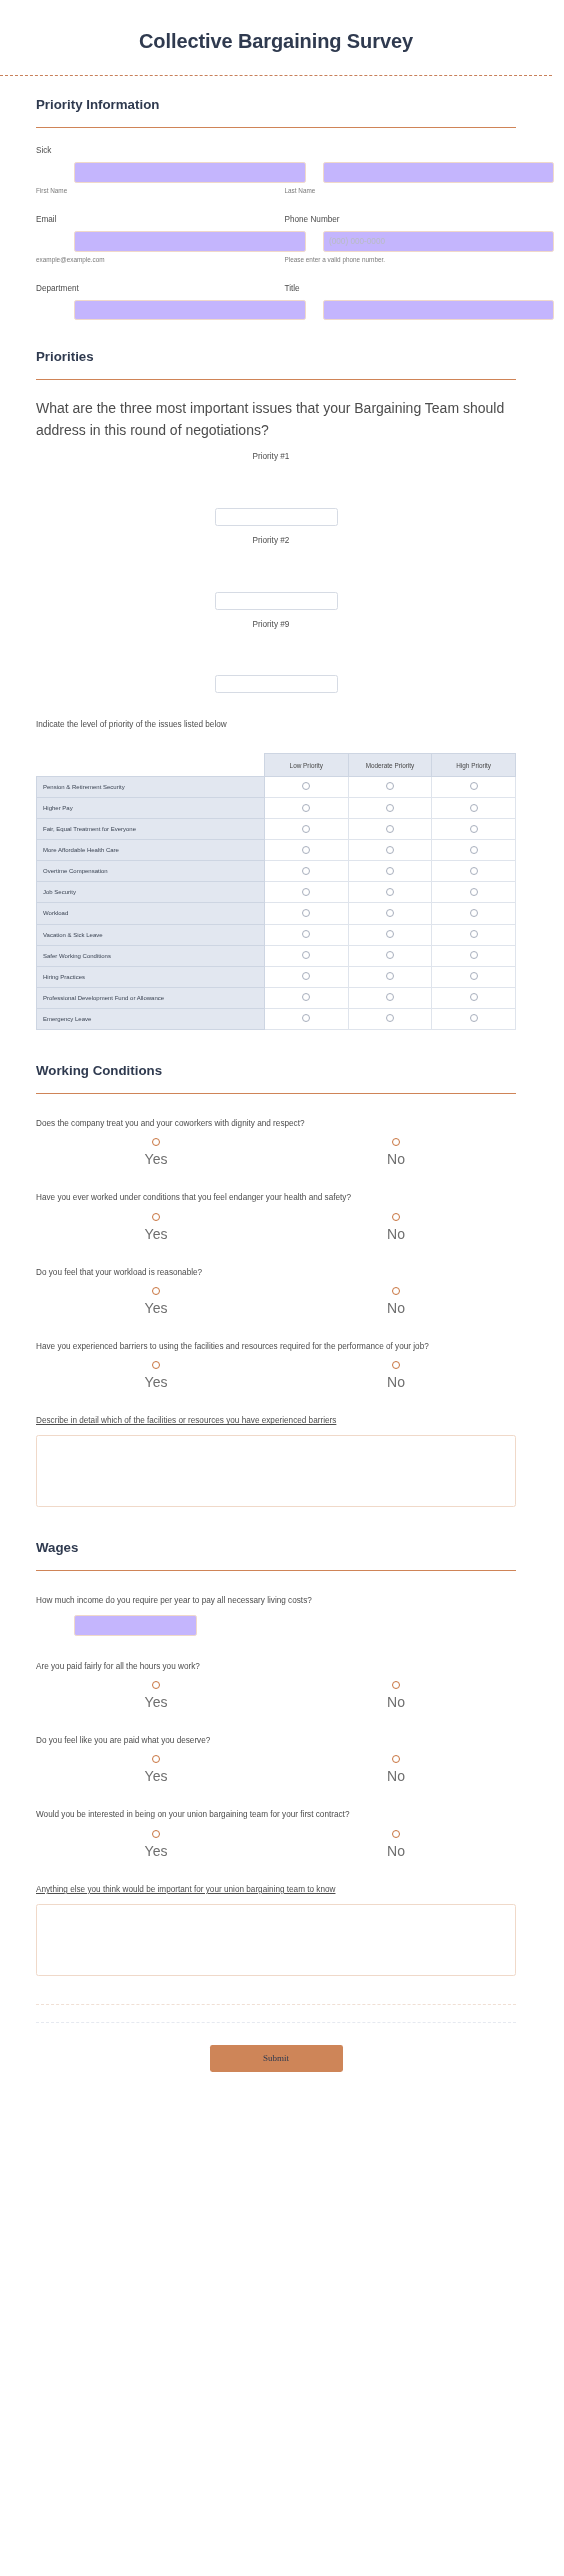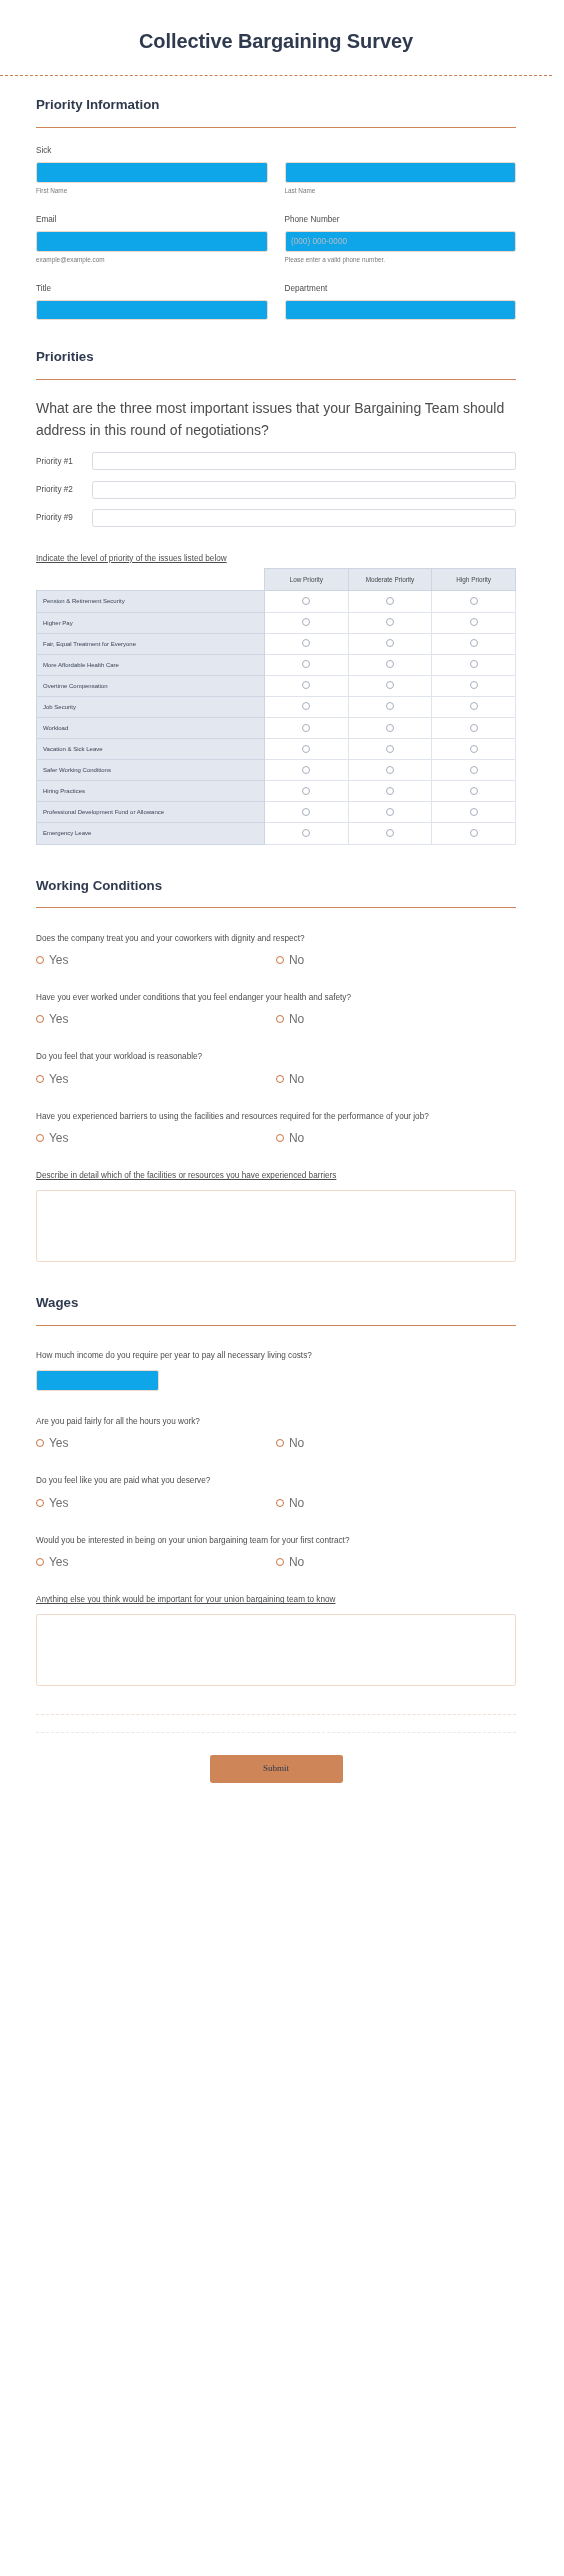--- a/index.html
+++ b/index.html
@@ -70,26 +70,27 @@
     font-size: 8.2px;
     color: #4c4c4c;
     line-height: 1.4;
     margin-bottom: 5.5px;
   }
   .text-input {
     width: 100%;
     height: 20.6px;
     border: 0.6px solid #f0d9c9;
     border-radius: 2.4px;
-    background: #0ea5e9;
+    background: #c4b5fd;
     font-family: "Liberation Sans", sans-serif;
     font-size: 8.2px;
     color: #4c4c4c;
     padding: 0 5.5px;
     outline: none;
+    margin-left: 38px;
   }
   .text-input::placeholder { color: #b9bcc4; }
   .sub-label {
     font-size: 6.4px;
     color: #7b7b7b;
     margin-top: 4.2px;
     line-height: 1.4;
   }
 
   .short-input { max-width: 123px; }
@@ -99,20 +100,21 @@
     font-size: 14px;
     color: #4c4c4c;
     line-height: 1.62;
     padding-top: 17px;
   }
   .priority-line {
     display: flex;
     align-items: center;
     gap: 8.5px;
     margin-top: 10.3px;
+    flex-direction: column;
   }
   .priority-label {
     width: 47px;
     flex: 0 0 47px;
     font-size: 8.2px;
     color: #4c4c4c;
   }
   .priority-input {
     flex: 1 1 auto;
     height: 18px;
@@ -124,22 +126,21 @@
     color: #4c4c4c;
     padding: 0 5.5px;
     outline: none;
   }
 
   
   .matrix-intro {
     font-size: 8.2px;
     color: #4c4c4c;
     padding-top: 27px;
-    margin-bottom: 5px;
-    text-decoration: underline;
+    margin-bottom: 24px;
   }
   table.matrix {
     border-collapse: collapse;
     width: 100%;
     table-layout: fixed;
   }
   table.matrix th.corner {
     width: 109px;
     background: transparent;
     border: none;
@@ -189,22 +190,23 @@
     margin-bottom: 8px;
   }
   .yn-options {
     display: flex;
   }
   .yn-option {
     display: flex;
     align-items: center;
     gap: 4.9px;
     width: 50%;
-    font-size: 12px;
+    font-size: 14px;
     color: #6e6e6e;
+    flex-direction: column;
   }
   .radio-orange {
     display: inline-block;
     width: 8px;
     height: 8px;
     border: 1px solid #c8743f;
     border-radius: 50%;
     background: #ffffff;
     flex: 0 0 auto;
   }
@@ -299,25 +301,25 @@
       </div>
       <div class="field-col">
         <div class="field-label">Phone Number</div>
         <input class="text-input" type="text" placeholder="(000) 000-0000" style="">
         <div class="sub-label">Please enter a valid phone number.</div>
       </div>
     </div>
 
     <div class="field-row">
       <div class="field-col">
+        <div class="field-label">Department</div>
+        <input class="text-input" type="text" placeholder="" style="">
+      </div>
+      <div class="field-col">
         <div class="field-label">Title</div>
-        <input class="text-input" type="text" placeholder="" style="">
-      </div>
-      <div class="field-col">
-        <div class="field-label">Department</div>
         <input class="text-input" type="text" placeholder="" style="">
       </div>
     </div>
   </div>
 
   <div class="section">
     <div class="section-head" style="padding-top:28px;">
       <div class="section-title">Priorities</div>
       <div class="section-rule"></div>
     </div>

